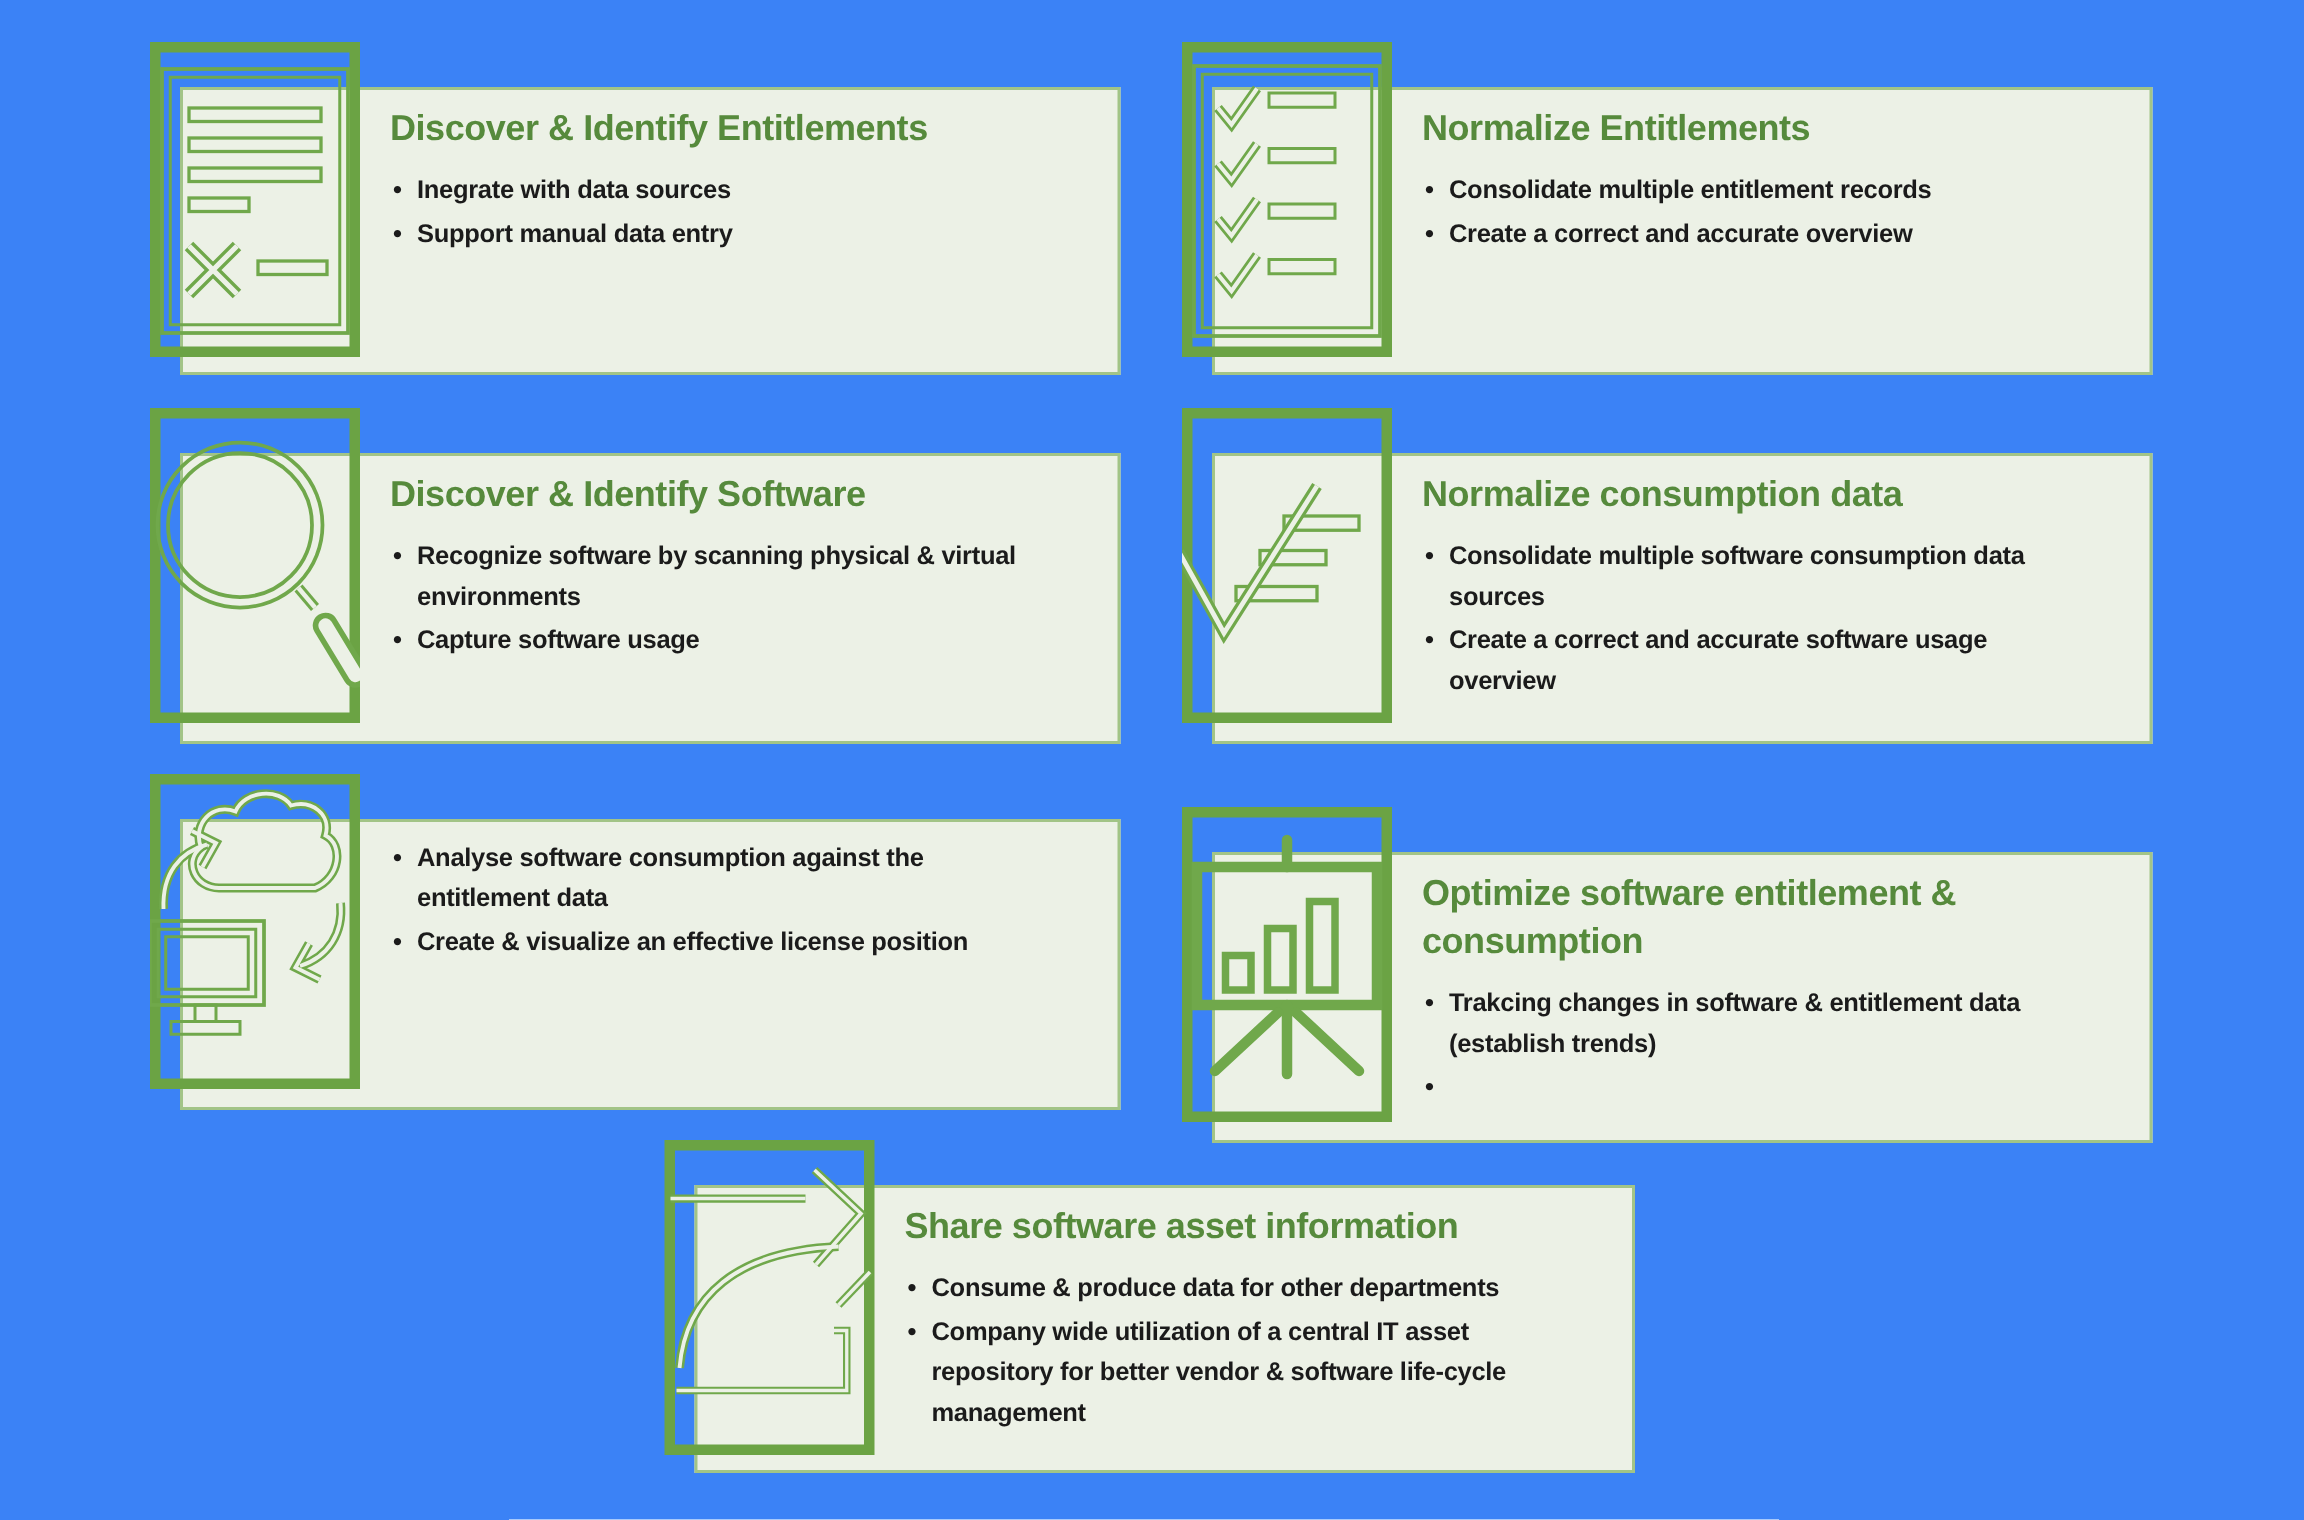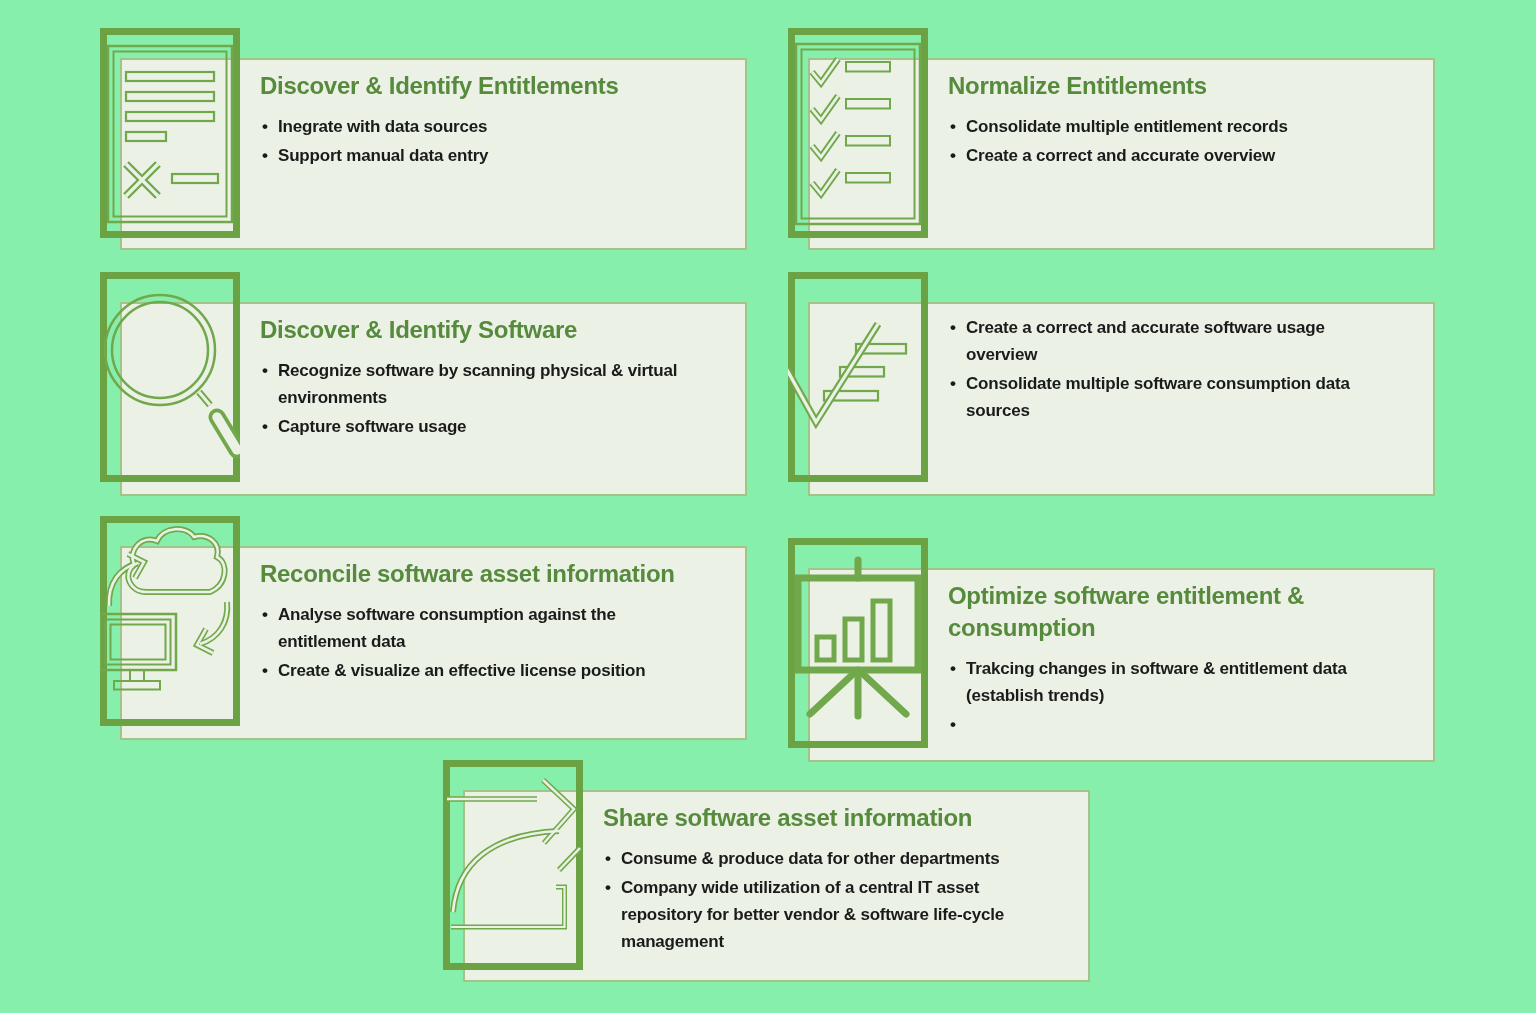--- a/index.html
+++ b/index.html
@@ -1,17 +1,17 @@
 <!DOCTYPE html>
 <html><head>
 <meta charset="utf-8">
 <style>
   html,body{margin:0;padding:0;background:#ffffff;}
   .page{
-    position:relative;width:1536px;height:1013px;background:#86efac;overflow:hidden;
+    position:relative;width:1536px;height:1013px;background:#3b82f6;overflow:hidden;
     font-family:"Liberation Sans", sans-serif;
   }
   .card{position:absolute;width:647px;height:224px;}
   .panel{
     position:absolute;left:20px;top:30px;width:627px;box-sizing:border-box;
     background:#ECF1E6;border:2px solid #A2C487;
     padding:10px 8px 0 138px;z-index:1;
   }
   .h192{height:192px;}
   .h194{height:194px;}
@@ -124,47 +124,47 @@
           <path d="M117,145 L137,178" stroke-width="17" stroke-linecap="round"></path>
         </g>
         <path d="M99,120 L110,133" fill="none" stroke="#ECF1E6" stroke-width="3"></path>
         <path d="M117,145 L137,178" fill="none" stroke="#ECF1E6" stroke-width="9.5" stroke-linecap="round"></path>
       </svg>
     </div>
   </div>
 
   <div class="card" style="left:788px;top:272px;">
     <div class="panel h194">
+      <div class="title">
+        <div class="tline">Normalize consumption data</div>
+      </div>
+      <div class="bullet">
+        <div class="bline">Consolidate multiple software consumption data</div>
+        <div class="bline">sources</div>
+      </div>
       <div class="bullet">
         <div class="bline">Create a correct and accurate software usage</div>
         <div class="bline">overview</div>
-      </div>
-      <div class="bullet">
-        <div class="bline">Consolidate multiple software consumption data</div>
-        <div class="bline">sources</div>
       </div>
     </div>
     <div class="iconbox">
       <svg width="140" height="210" viewBox="0 0 140 210">
         <g fill="none" stroke="#70A84B">
           <path d="M-2,96 L28,150 L90,52" stroke-width="7.5"></path>
           <rect x="68" y="72" width="50" height="9.5" stroke-width="2.2"></rect>
           <rect x="52" y="95" width="44" height="9.5" stroke-width="2.2"></rect>
           <rect x="36" y="119" width="54" height="9.5" stroke-width="2.2"></rect>
         </g>
         <path d="M-2,96 L28,150 L90,52" fill="none" stroke="#ECF1E6" stroke-width="3.2"></path>
       </svg>
     </div>
   </div>
 
   <div class="card" style="left:100px;top:516px;">
     <div class="panel h194">
-      <div class="title">
-        <div class="tline">Reconcile software asset information</div>
-      </div>
       <div class="bullet">
         <div class="bline">Analyse software consumption against the</div>
         <div class="bline">entitlement data</div>
       </div>
       <div class="bullet">
         <div class="bline">Create &amp; visualize an effective license position</div>
       </div>
     </div>
     <div class="iconbox">
       <svg width="140" height="210" viewBox="0 0 140 210">

